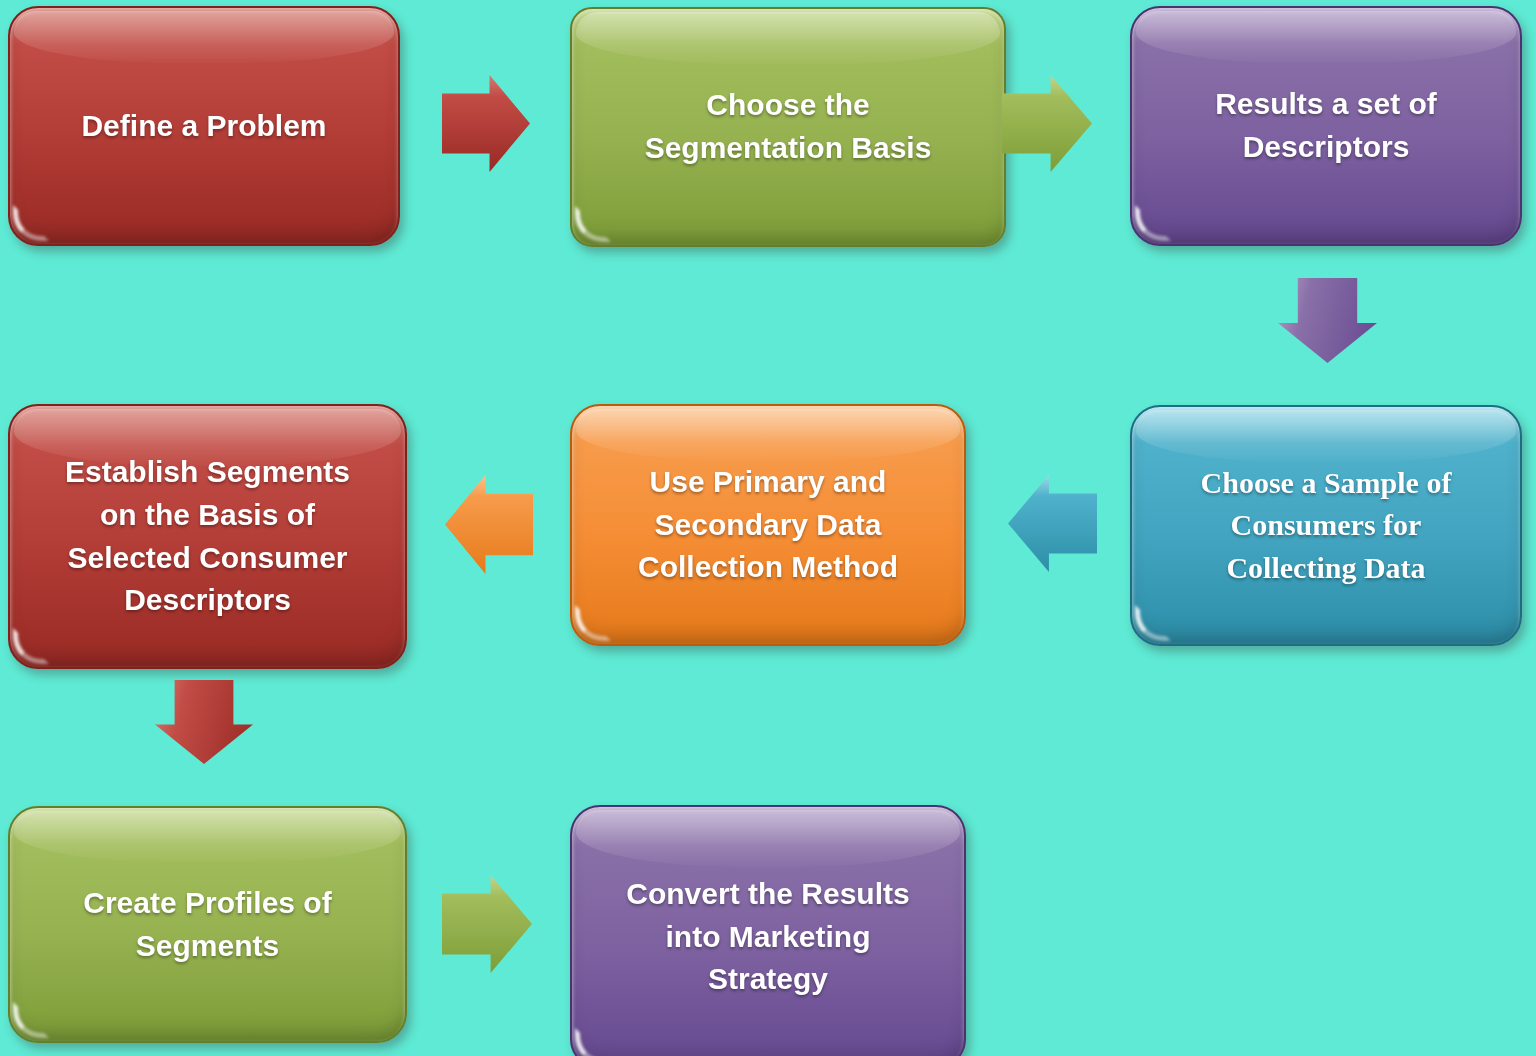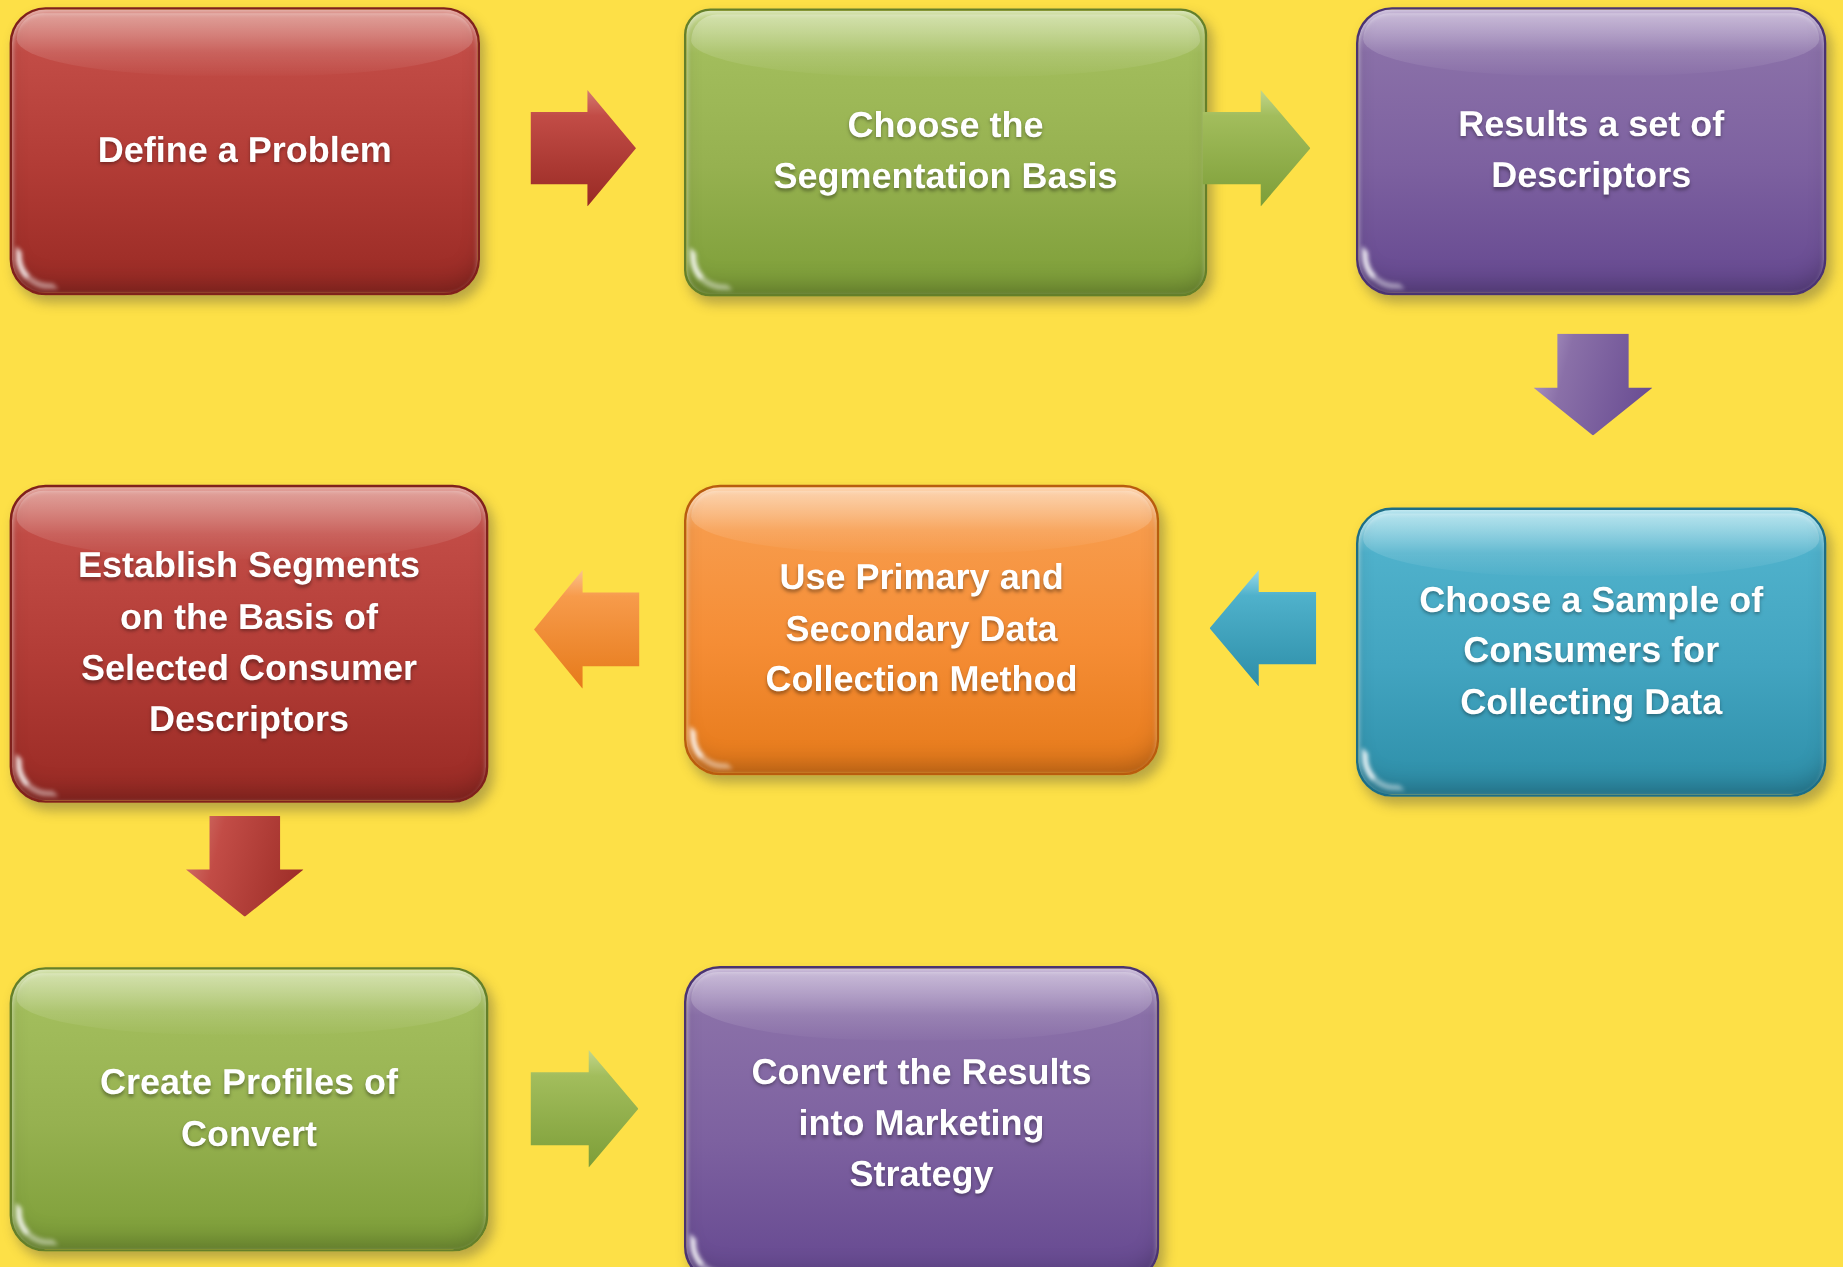--- a/index.html
+++ b/index.html
@@ -85,34 +85,34 @@
     clip-path: polygon(20% 0%, 80% 0%, 80% 53%, 100% 53%, 50% 100%, 0% 53%, 20% 53%);
     background: linear-gradient(105deg, var(--top) 0%, var(--light) 28%, var(--dark) 100%);
   }
   
   #box-1 { left: 8px;    top: 6px;   width: 392px; height: 240px; }
   #arr-1 { left: 442px;  top: 75px;  width: 88px;  height: 97px;  }
   #box-2 { left: 570px;  top: 7px;   width: 436px; height: 240px; border-radius: 22px; }
   #arr-2 { left: 1002px; top: 75px;  width: 90px;  height: 97px;  }
   #box-3 { left: 1130px; top: 6px;   width: 392px; height: 240px; }
   #arr-3 { left: 1278px; top: 278px; width: 99px;  height: 85px;  }
-  #box-4 { left: 1130px; top: 423px; width: 392px; height: 241px; }
+  #box-4 { left: 1130px; top: 405px; width: 392px; height: 241px; font-family: Liberation Serif, serif; }
   #arr-4 { left: 1008px; top: 475px; width: 89px;  height: 97px;  }
   #box-5 { left: 570px;  top: 404px; width: 396px; height: 242px; }
   #arr-5 { left: 445px;  top: 475px; width: 88px;  height: 99px;  }
   #box-6 { left: 8px;    top: 404px; width: 399px; height: 265px; }
   #arr-6 { left: 155px;  top: 680px; width: 98px;  height: 84px;  }
   #box-7 { left: 8px;    top: 806px; width: 399px; height: 237px; }
   #arr-7 { left: 442px;  top: 875px; width: 90px;  height: 98px;  }
   #box-8 { left: 570px;  top: 805px; width: 396px; height: 264px; }
 </style>
 </head>
 <body>
 
-<div id="canvas" style="background: #fde047;">
+<div id="canvas" style="background: #5eead4;">
 
   <div class="box" id="box-1" style="--top: #d47c72; --light: #c24c46; --base: #b23c36; --dark: #992a24; --edge: #7f211c;">
     <span class="label">Define a Problem</span>
   </div>
 
   <div class="arrow right" id="arr-1" style="--top: #d47c72; --light: #c24c46; --base: #b23c36; --dark: #992a24; --edge: #7f211c;"></div>
 
   <div class="box" id="box-2" style="--top: #c3d68d; --light: #a2bd5c; --base: #96b150; --dark: #7d9e38; --edge: #647f2a;">
     <span class="label">Choose the
 Segmentation Basis</span>
@@ -147,21 +147,21 @@
     <span class="label">Establish Segments
 on the Basis of
 Selected Consumer
 Descriptors</span>
   </div>
 
   <div class="arrow down" id="arr-6" style="--top: #d47c72; --light: #c24c46; --base: #b23c36; --dark: #992a24; --edge: #7f211c;"></div>
 
   <div class="box" id="box-7" style="--top: #c3d68d; --light: #a2bd5c; --base: #96b150; --dark: #7d9e38; --edge: #647f2a;">
     <span class="label">Create Profiles of
-Convert</span>
+Segments</span>
   </div>
 
   <div class="arrow right" id="arr-7" style="--top: #c3d68d; --light: #a2bd5c; --base: #96b150; --dark: #7d9e38; --edge: #647f2a;"></div>
 
   <div class="box" id="box-8" style="--top: #b4a0c9; --light: #8a70a8; --base: #7d61a0; --dark: #654890; --edge: #4a3371;">
     <span class="label">Convert the Results
 into Marketing
 Strategy</span>
   </div>
 

